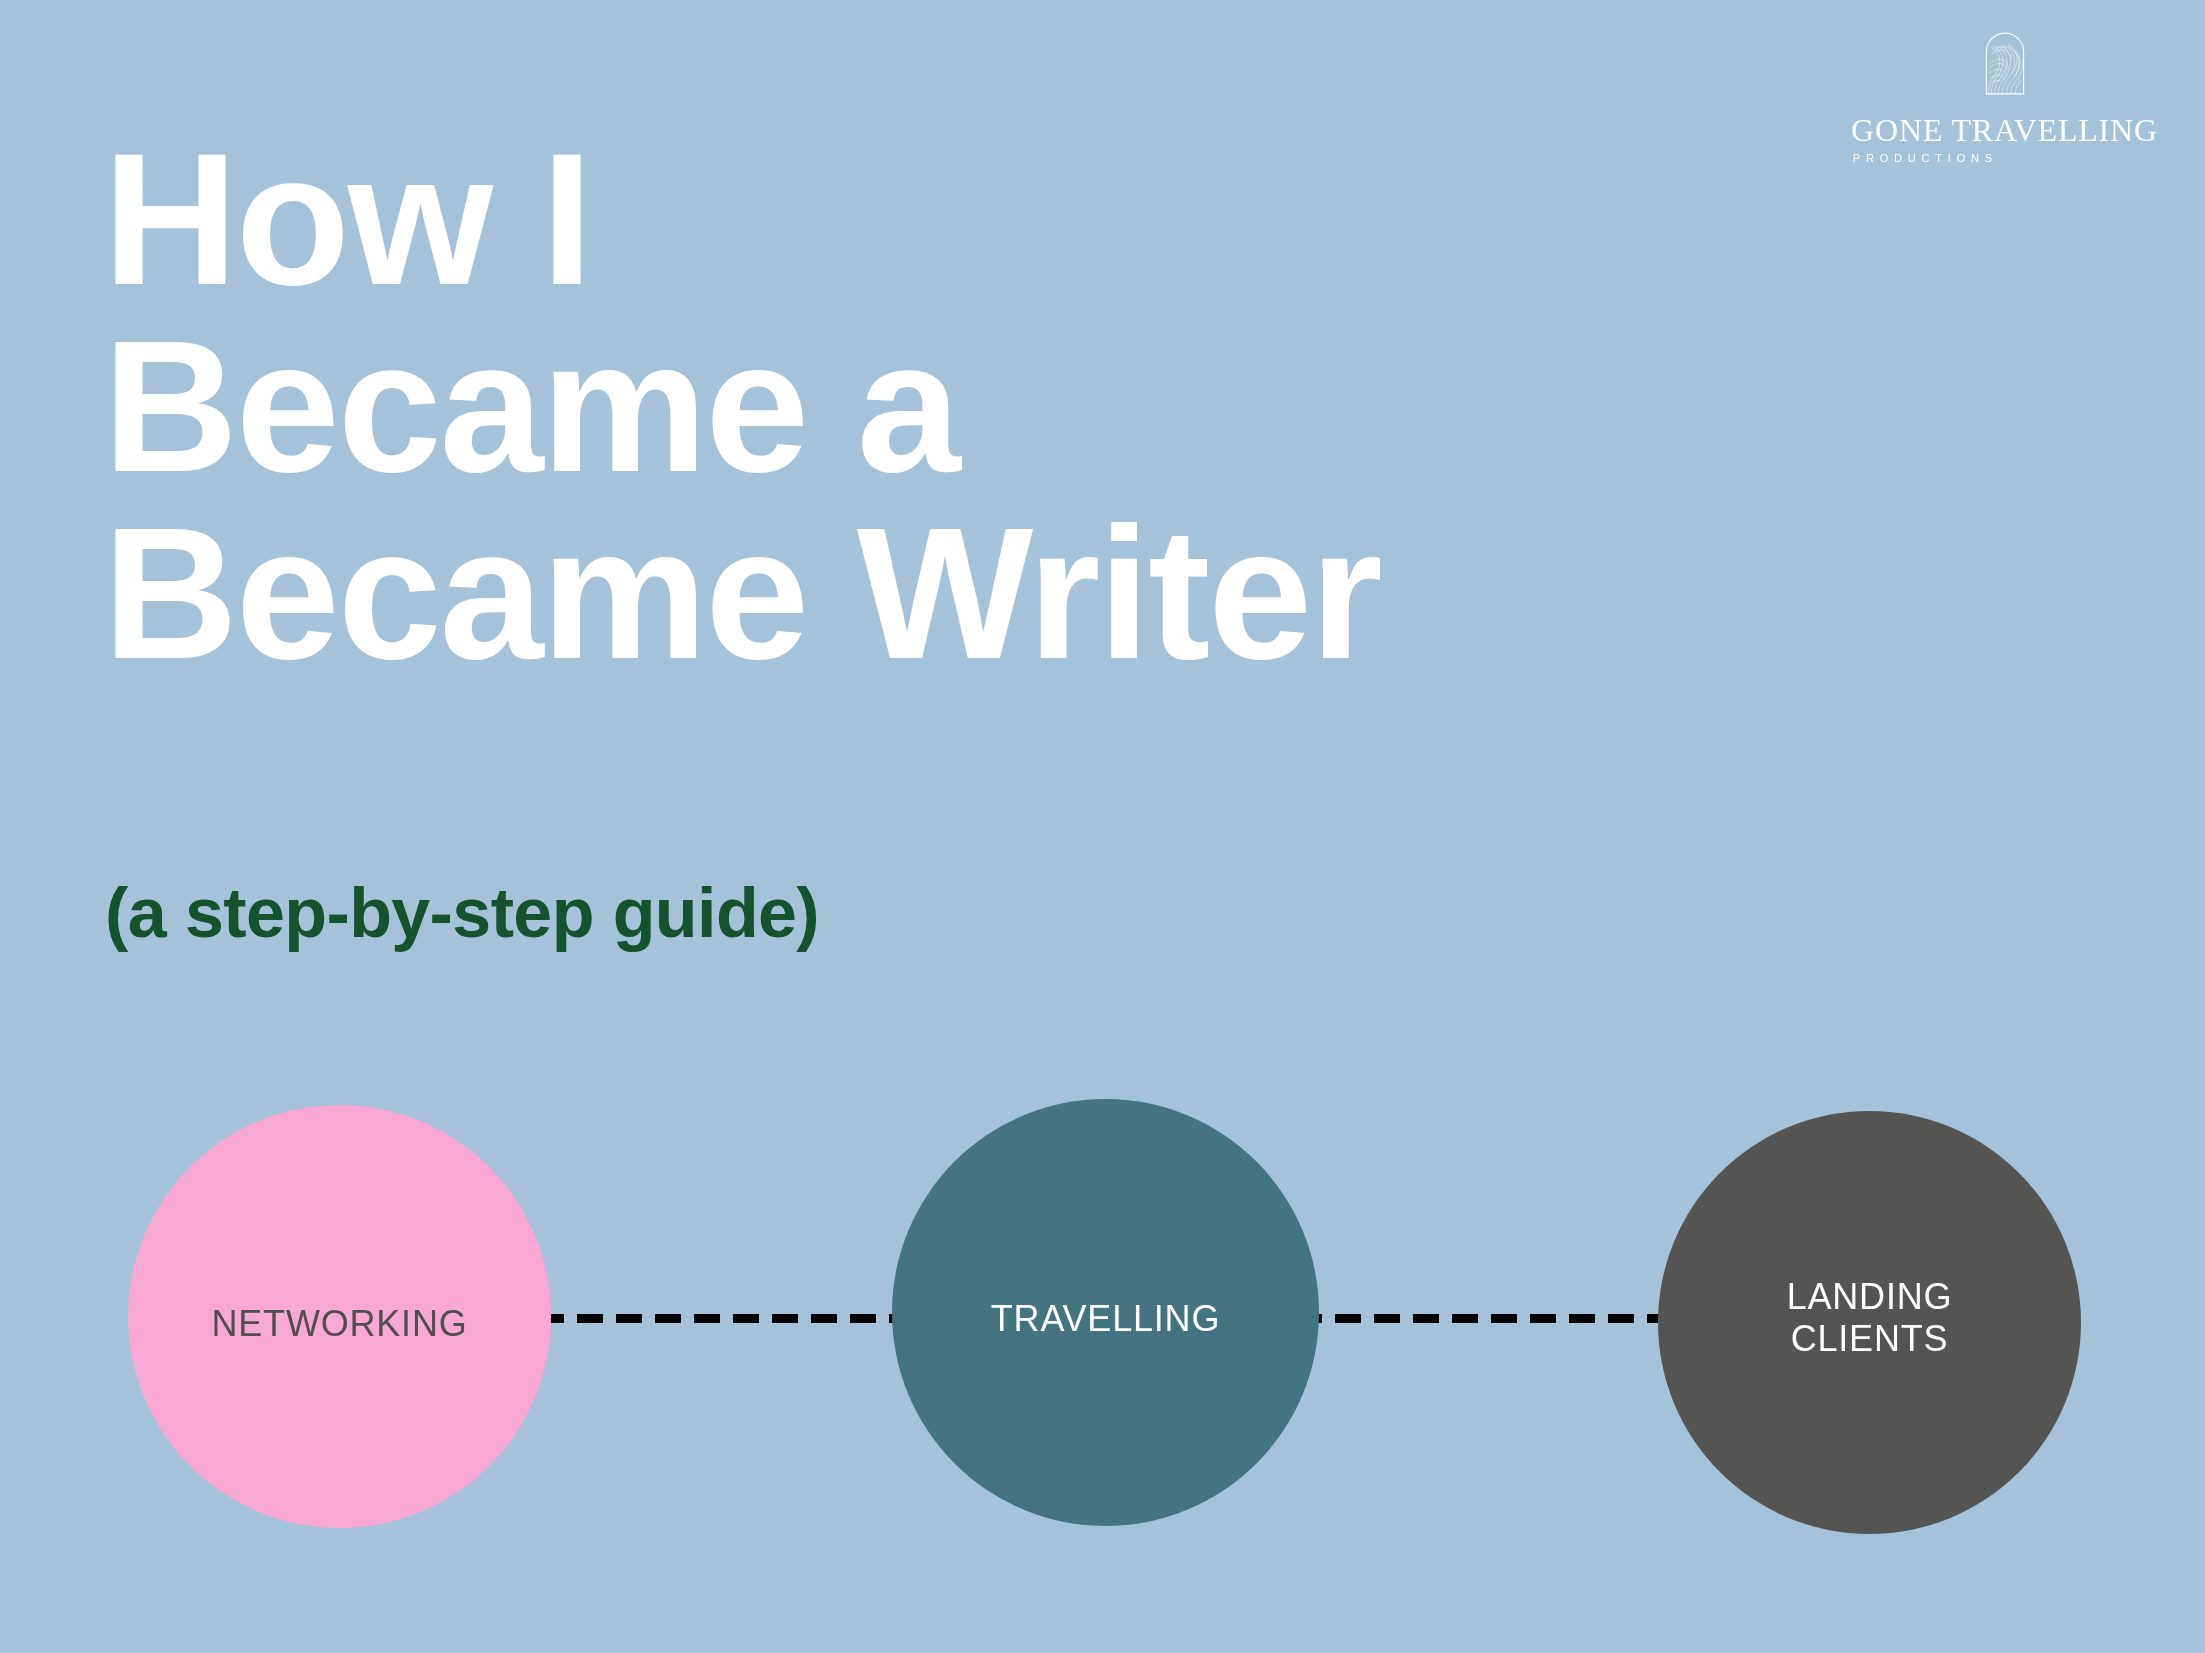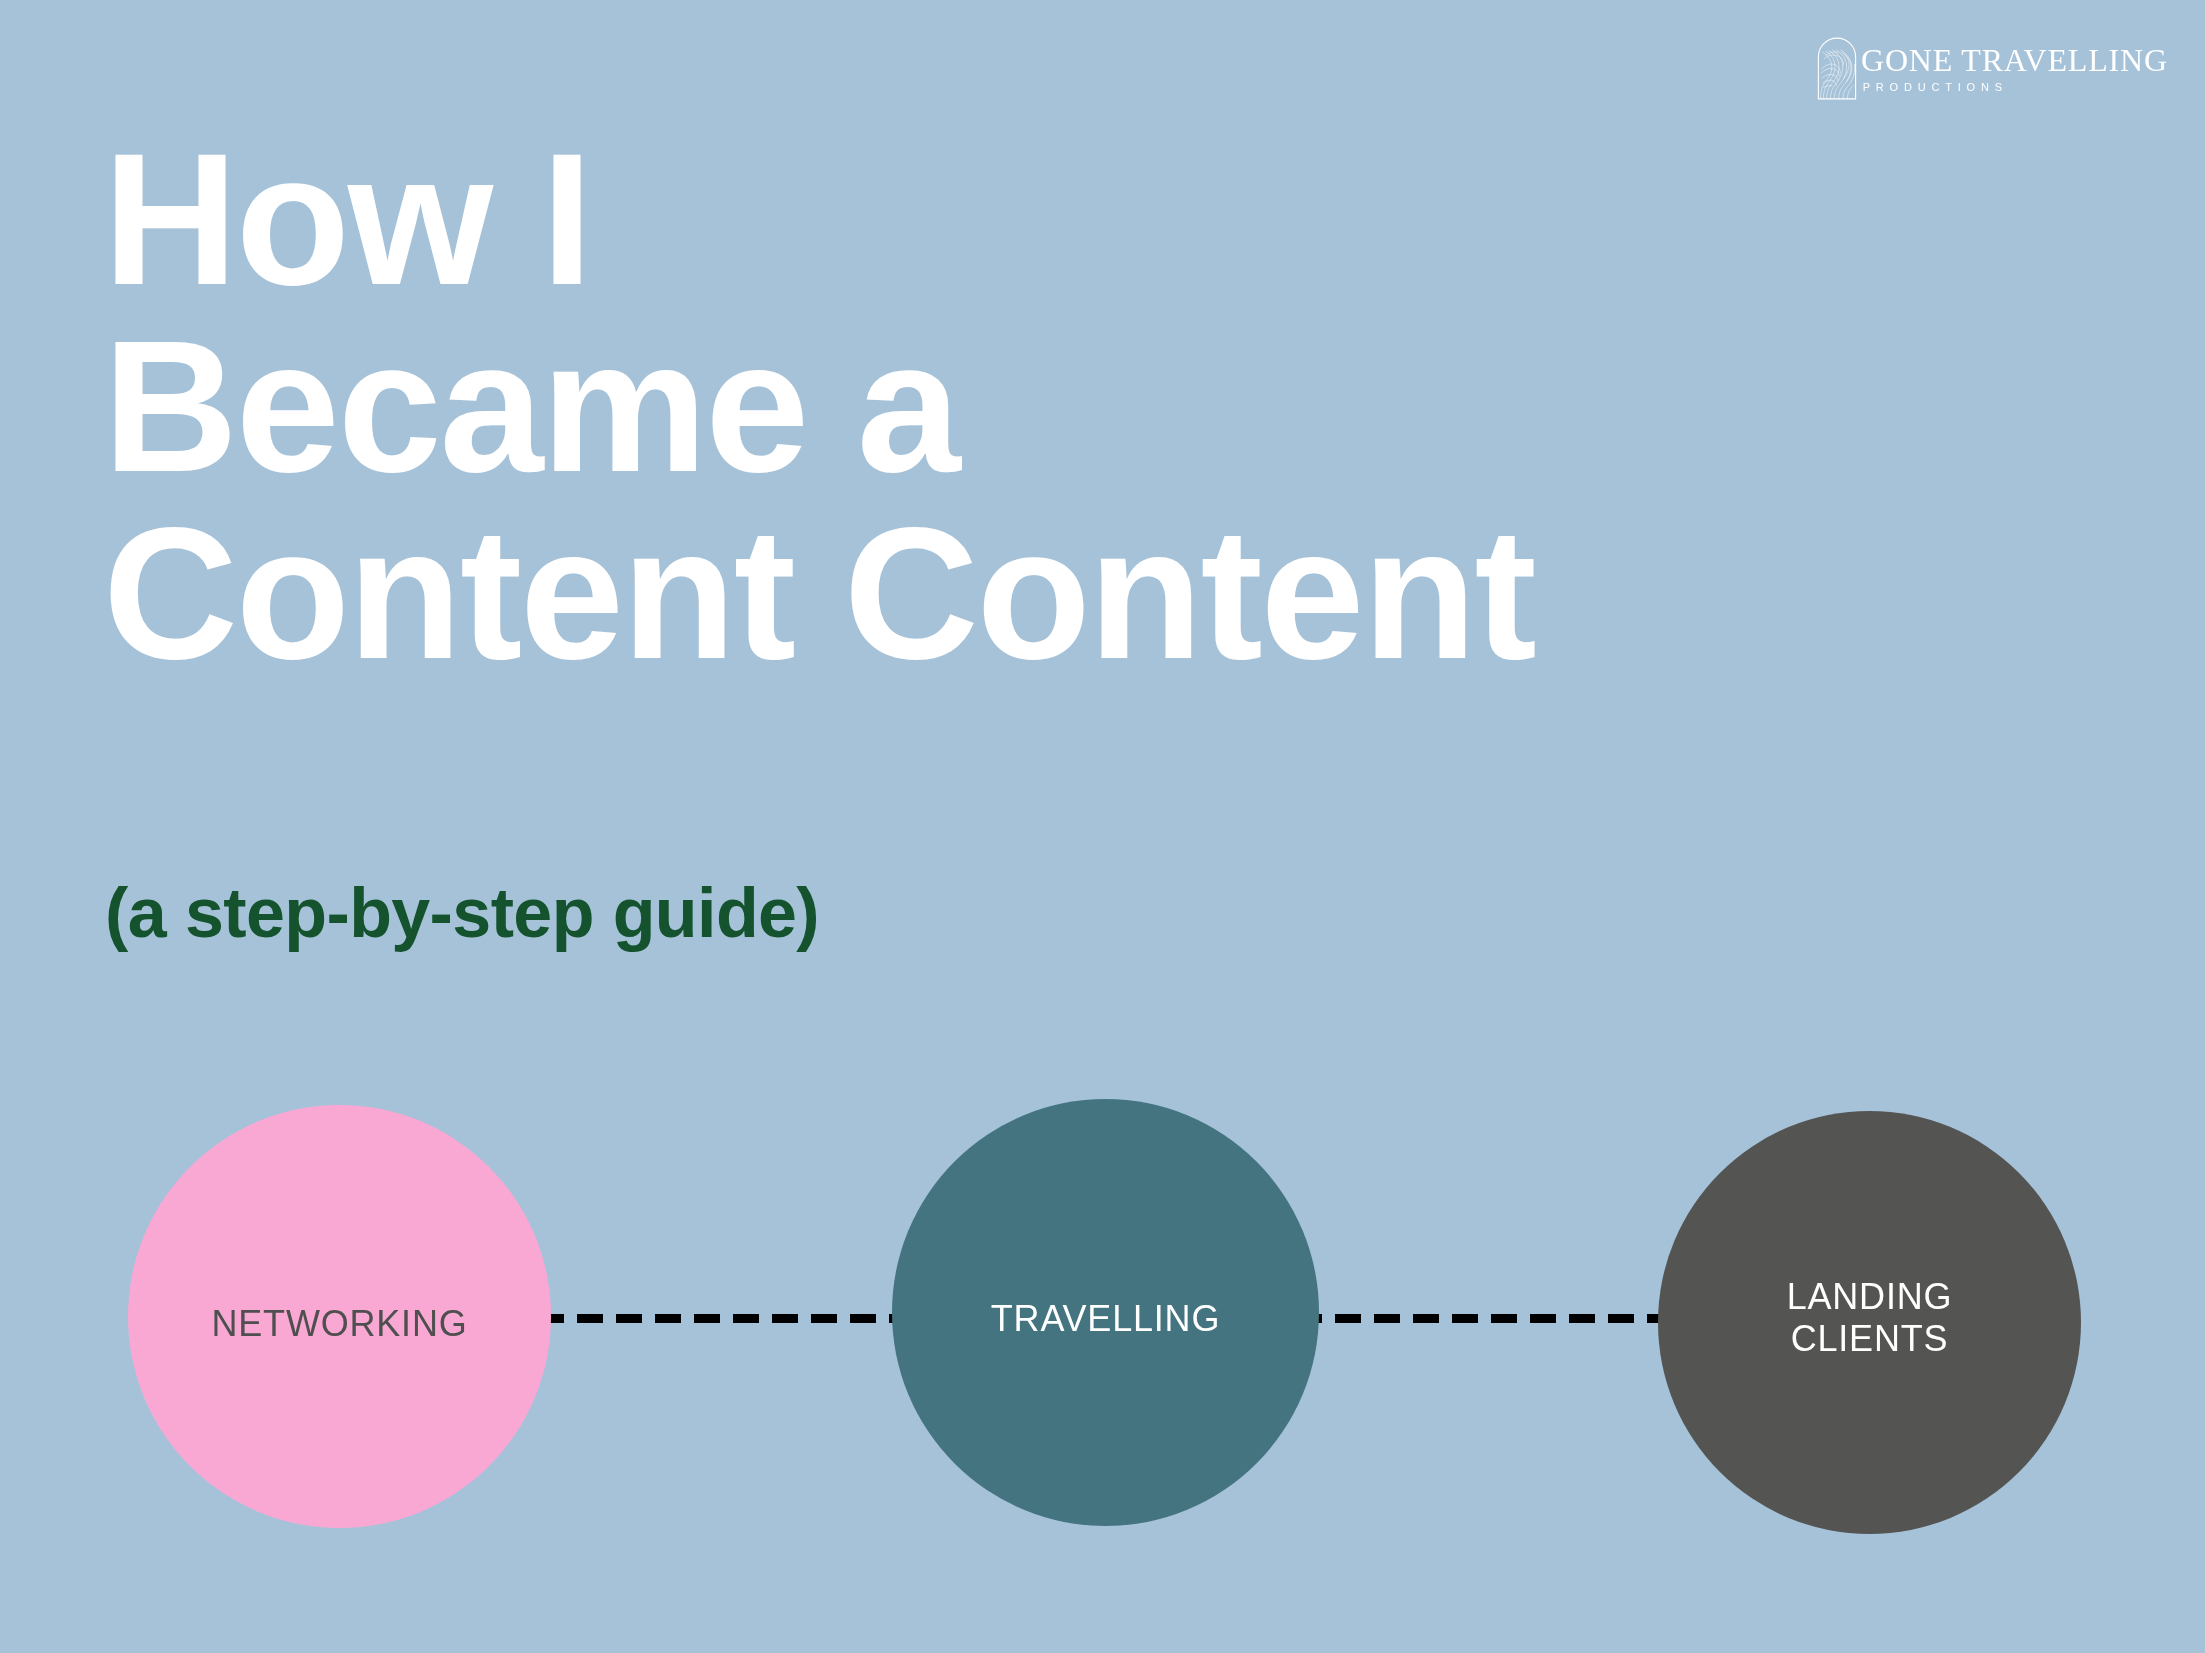--- a/index.html
+++ b/index.html
@@ -23,21 +23,22 @@
 
   
   #logo {
     position: absolute;
     left: 1817px;
     top: 32px;
     width: 375px;
     height: 72px;
     display: flex;
     align-items: center;
-    gap: 4px;
+    gap: 18px;
+    flex-direction: column;
   }
   #logo-mark {
     width: 40px;
     height: 63px;
     flex: 0 0 auto;
     display: block;
   }
   #logo-words {
     display: flex;
     flex-direction: column;
@@ -185,21 +186,21 @@
     </svg>
     <div id="logo-words">
       <div id="logo-name">GONE TRAVELLING</div>
       <div id="logo-sub">PRODUCTIONS</div>
     </div>
   </div>
 
   <div id="headline">
     <div class="hl-line">How I</div>
     <div class="hl-line">Became a</div>
-    <div class="hl-line">Content Content</div>
+    <div class="hl-line">Became Writer</div>
   </div>
 
   <div id="subtitle">(a step-by-step guide)</div>
 
   <div id="flow">
 
     <div class="dash-line" id="dash-1"></div>
     <div class="dash-line" id="dash-2"></div>
 
     <div class="node" id="node-networking">

